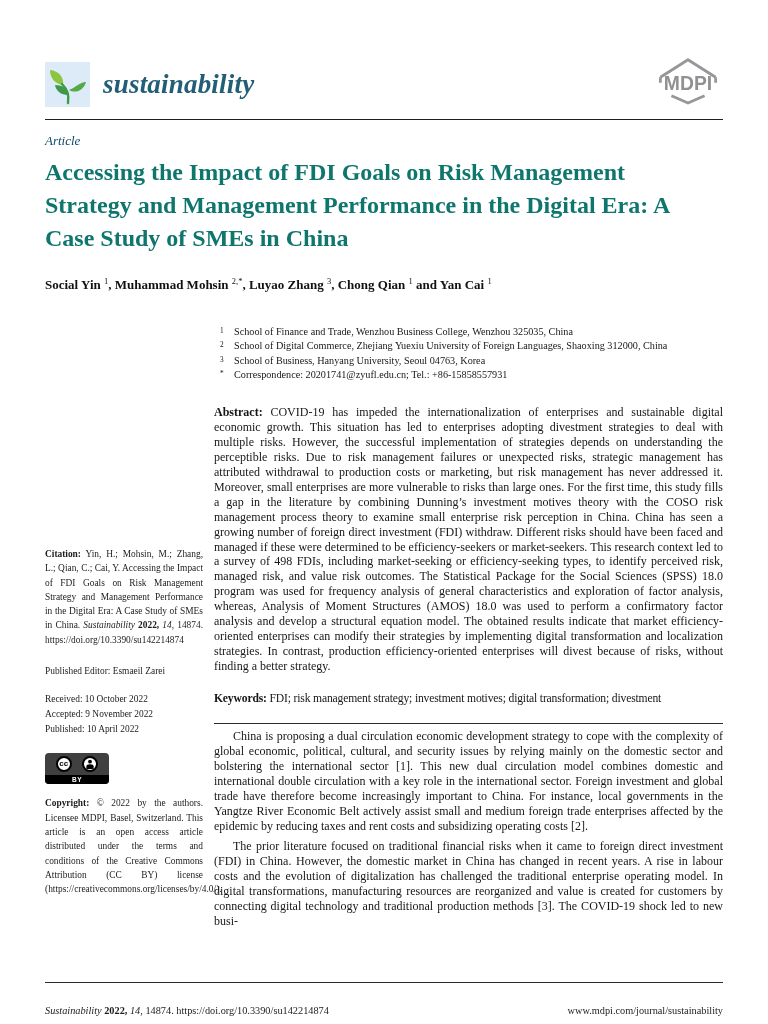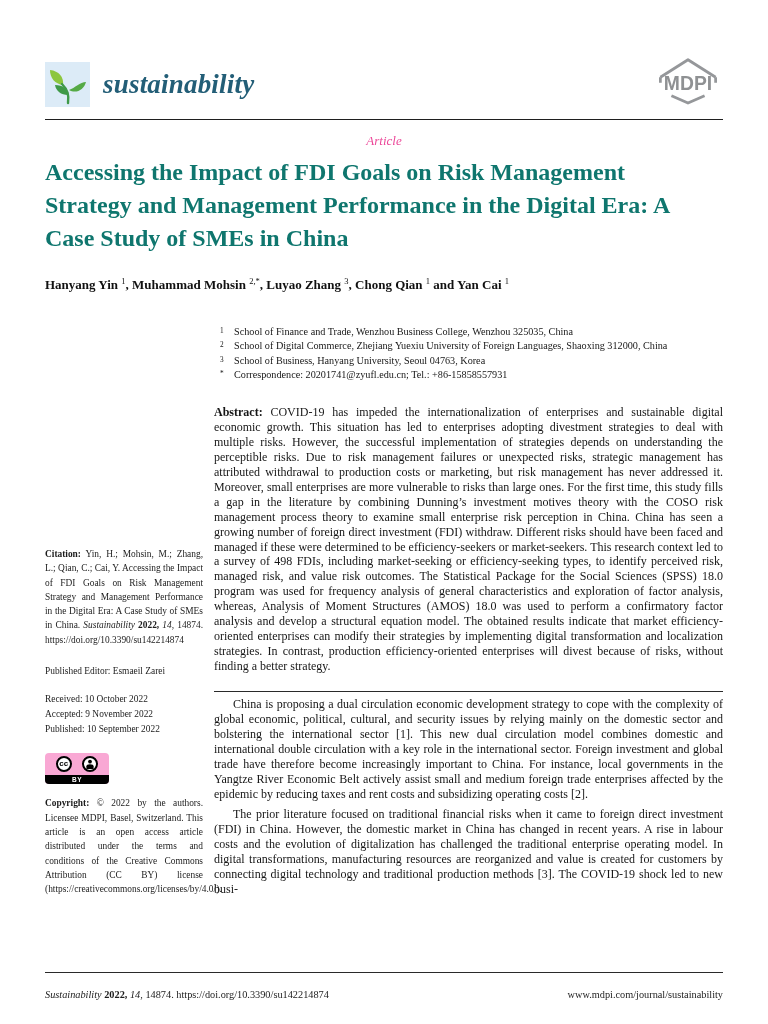--- a/index.html
+++ b/index.html
@@ -26,21 +26,21 @@
     display: flex; align-items: center; justify-content: center;
   }
   .journal-name {
     font-style: italic; font-weight: 700; font-size: 27px;
     color: #235e77; letter-spacing: 0.2px;
   }
   .mdpi-logo { cursor: pointer; margin-top: -4px; }
 
   
   .title-block { margin: 13px 45px 0 45px; }
-  .article-type { font-style: italic; font-size: 13px; color: #ec4899; text-align: center; }
+  .article-type { font-style: italic; font-size: 13px; color: #0c4a6e; }
   h1.page-title {
     margin-top: 7px;
     font-size: 24px; font-weight: 700; line-height: 1.37;
     color: #0f766e; max-width: 630px;
   }
   .authors { margin-top: 21px; font-size: 13px; font-weight: 700; color: #111; }
   .authors sup { font-size: 8.5px; font-weight: 400; }
 
   
   .columns { display: flex; margin: 32px 45px 0 45px; gap: 11px; }
@@ -52,21 +52,21 @@
     text-align: justify;
   }
   .sidebar .block { margin-bottom: 14px; }
   .sidebar .citation { margin-bottom: 17px; }
   .sidebar b { font-weight: 700; }
   .sidebar .it { font-style: italic; }
   .sidebar .dates div { line-height: 1.6; }
   .doi-link { color: #1c1c1c; text-decoration: none; cursor: pointer; }
 
   .cc-badge {
-    width: 64px; height: 31px; background: #f9a8d4;
+    width: 64px; height: 31px; background: #404040;
     border-radius: 4px; overflow: hidden;
     display: flex; flex-direction: column;
     margin: 16px 0 12px 0; cursor: pointer;
   }
   .cc-top { flex: 1; display: flex; align-items: center; justify-content: space-evenly; }
   .cc-circle {
     width: 16px; height: 16px; border-radius: 50%;
     background: #fff; border: 2px solid #000;
     display: flex; align-items: center; justify-content: center;
     font-family: "Liberation Sans", sans-serif;
@@ -101,22 +101,22 @@
 
   .section-heading { margin-top: 29px; font-size: 12.5px; font-weight: 700; }
   .body-para {
     margin-top: 5px;
     font-size: 12px; line-height: 1.25; text-align: justify;
     text-indent: 19px;
   }
 
   
   .footer {
-    position: absolute; left: 45px; right: 45px; bottom: 24px;
-    border-top: 1.1px solid #2a2a2a; padding-top: 16px;
+    position: absolute; left: 45px; right: 45px; bottom: 8px;
+    border-top: 1.1px solid #2a2a2a; padding-top: 22px;
     display: flex; justify-content: space-between;
     font-size: 10.3px; color: #1c1c1c;
   }
   .footer .it { font-style: italic; }
   .footer a { color: #1c1c1c; text-decoration: none; cursor: pointer; }
 </style>
 </head>
 <body>
 
 <div class="page">
@@ -141,35 +141,35 @@
         <path d="M20 45 L38 53 L56 45" fill="none" stroke="#95979a" stroke-width="3" stroke-linejoin="round"></path>
         <text x="38" y="39" text-anchor="middle" font-family="Liberation Sans, sans-serif" font-size="21" font-weight="bold" fill="#8f9193">MDPI</text>
       </svg>
     </div>
   </div>
 
   <div class="title-block">
     <div class="article-type">Article</div>
     <h1 class="page-title">Accessing the Impact of FDI Goals on Risk Management Strategy and Management Performance in the Digital Era: A Case Study of SMEs in China</h1>
     <div class="authors">
-      <span>Hanyang Yin</span>&nbsp;<sup>1</sup><span>, </span><span>Muhammad Mohsin</span>&nbsp;<sup>2,*</sup><span>, </span><span>Luyao Zhang</span>&nbsp;<sup>3</sup><span>, </span><span>Chong Qian</span>&nbsp;<sup>1</sup><span> and </span><span>Yan Cai</span>&nbsp;<sup>1</sup>
+      <span>Social Yin</span>&nbsp;<sup>1</sup><span>, </span><span>Muhammad Mohsin</span>&nbsp;<sup>2,*</sup><span>, </span><span>Luyao Zhang</span>&nbsp;<sup>3</sup><span>, </span><span>Chong Qian</span>&nbsp;<sup>1</sup><span> and </span><span>Yan Cai</span>&nbsp;<sup>1</sup>
     </div>
   </div>
 
   <div class="columns">
 
     <div class="sidebar">
       <div class="citation">
         <b>Citation:</b><span> Yin, H.; Mohsin, M.; Zhang, L.; Qian, C.; Cai, Y. Accessing the Impact of FDI Goals on Risk Management Strategy and Management Performance in the Digital Era: A Case Study of SMEs in China. </span><span class="it">Sustainability</span><b> 2022, </b><span class="it">14</span><span>, 14874. </span><a class="doi-link">https://doi.org/10.3390/su142214874</a>
       </div>
       <div class="block">Published Editor: Esmaeil Zarei</div>
       <div class="block dates">
         <div>Received: 10 October 2022</div>
         <div>Accepted: 9 November 2022</div>
-        <div>Published: 10 September 2022</div>
+        <div>Published: 10 April 2022</div>
       </div>
       <div class="cc-badge">
         <div class="cc-top">
           <span class="cc-circle">cc</span>
           <span class="cc-circle">
             <svg width="10" height="11" viewBox="0 0 10 11">
               <circle cx="5" cy="2.6" r="1.9" fill="#000"></circle>
               <path d="M1.4 10 L1.4 7.2 Q1.4 5.2 5 5.2 Q8.6 5.2 8.6 7.2 L8.6 10 Z" fill="#000"></path>
             </svg>
           </span>
@@ -199,20 +199,23 @@
         <div class="affil-row">
           <span class="affil-marker">*</span>
           <span class="affil-text"><span>Correspondence: </span><a class="email-link">20201741@zyufl.edu.cn</a><span>;  Tel.: +86-15858557931</span></span>
         </div>
       </div>
 
       <div class="abstract">
         <b>Abstract:</b><span> COVID-19 has impeded the internationalization of enterprises and sustainable digital economic growth. This situation has led to enterprises adopting divestment strategies to deal with multiple risks. However, the successful implementation of strategies depends on understanding the perceptible risks. Due to risk management failures or unexpected risks, strategic management has attributed withdrawal to production costs or marketing, but risk management has never addressed it. Moreover, small enterprises are more vulnerable to risks than large ones. For the first time, this study fills a gap in the literature by combining Dunning’s investment motives theory with the COSO risk management process theory to examine small enterprise risk perception in China. China has seen a growing number of foreign direct investment (FDI) withdraw. Different risks should have been faced and managed if these were determined to be efficiency-seekers or market-seekers. This research context led to a survey of 498 FDIs, including market-seeking or efficiency-seeking types, to identify perceived risk, managed risk, and value risk outcomes. The Statistical Package for the Social Sciences (SPSS) 18.0 program was used for frequency analysis of general characteristics and exploration of factor analysis, whereas, Analysis of Moment Structures (AMOS) 18.0 was used to perform a confirmatory factor analysis and develop a structural equation model. The obtained results indicate that market efficiency-oriented enterprises can modify their strategies by implementing digital transformation and localization strategies. In contrast, production efficiency-oriented enterprises will divest because of risks, without finding a better strategy.</span>
       </div>
 
+      <div class="keywords">
+        <b>Keywords:</b><span> FDI; risk management strategy; investment motives; digital transformation; divestment</span>
+      </div>
 
       <hr class="main-rule">
 
       <p class="body-para">China is proposing a dual circulation economic development strategy to cope with the complexity of global economic, political, cultural, and security issues by relying mainly on the domestic sector and bolstering the international sector [1]. This new dual circulation model combines domestic and international double circulation with a key role in the international sector. Foreign investment and global trade have therefore become increasingly important to China. For instance, local governments in the Yangtze River Economic Belt actively assist small and medium foreign trade enterprises affected by the epidemic by reducing taxes and rent costs and subsidizing operating costs [2].</p>
       <p class="body-para">The prior literature focused on traditional financial risks when it came to foreign direct investment (FDI) in China. However, the domestic market in China has changed in recent years. A rise in labour costs and the evolution of digitalization has challenged the traditional enterprise operating model. In digital transformations, manufacturing resources are reorganized and value is created for customers by connecting digital technology and traditional production methods [3]. The COVID-19 shock led to new busi-</p>
 
     </div>
   </div>
 
   <div class="footer">

